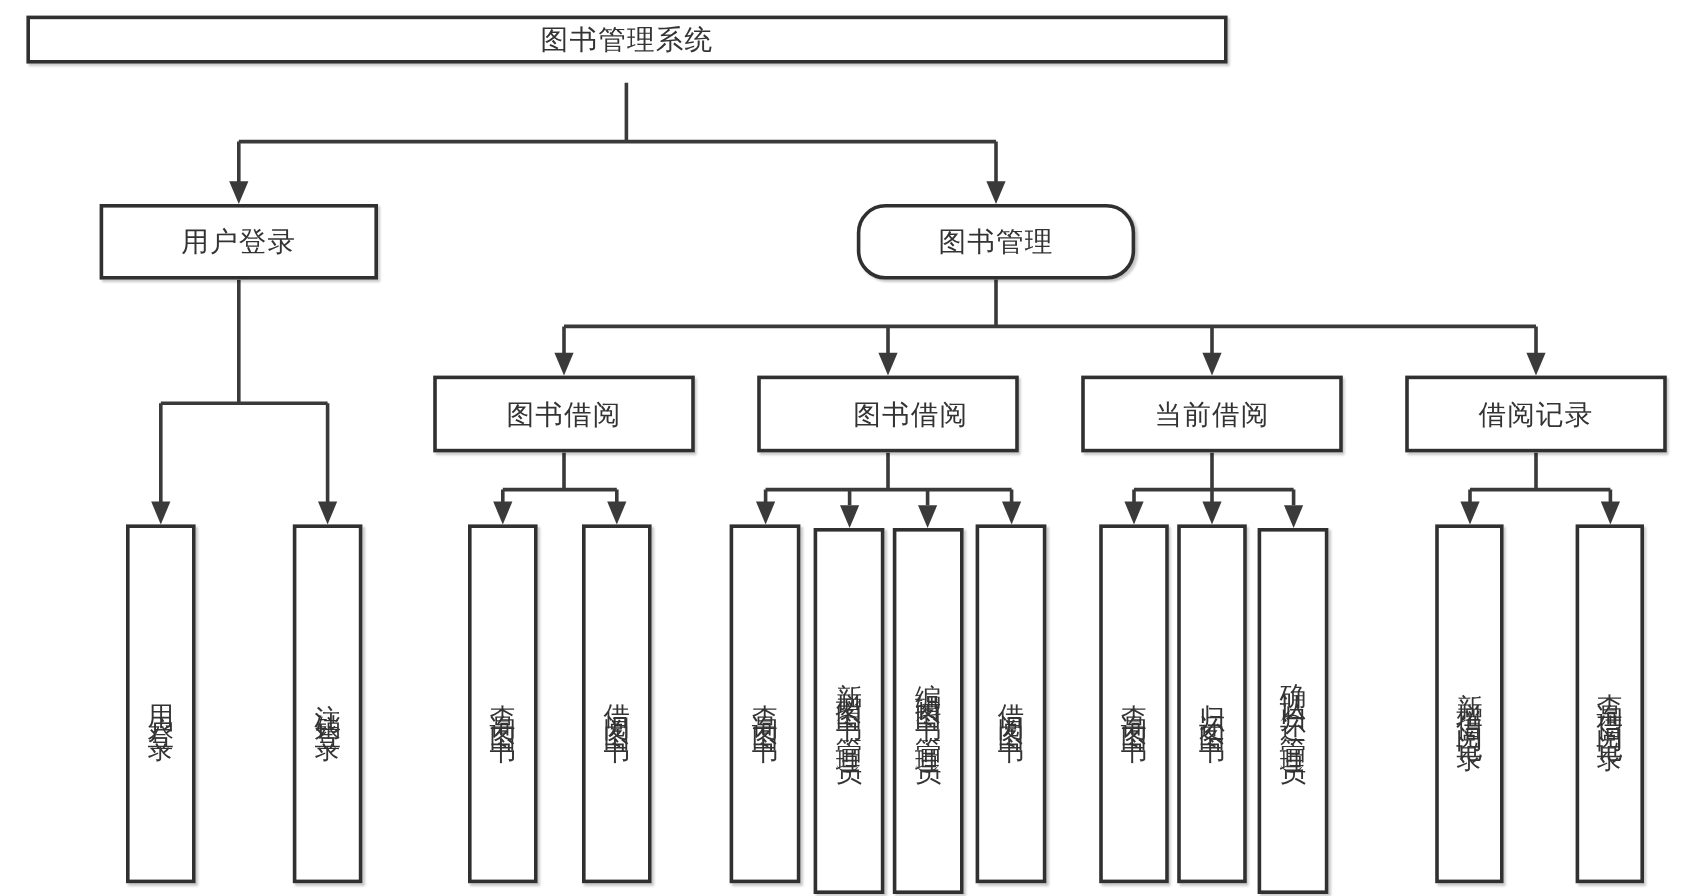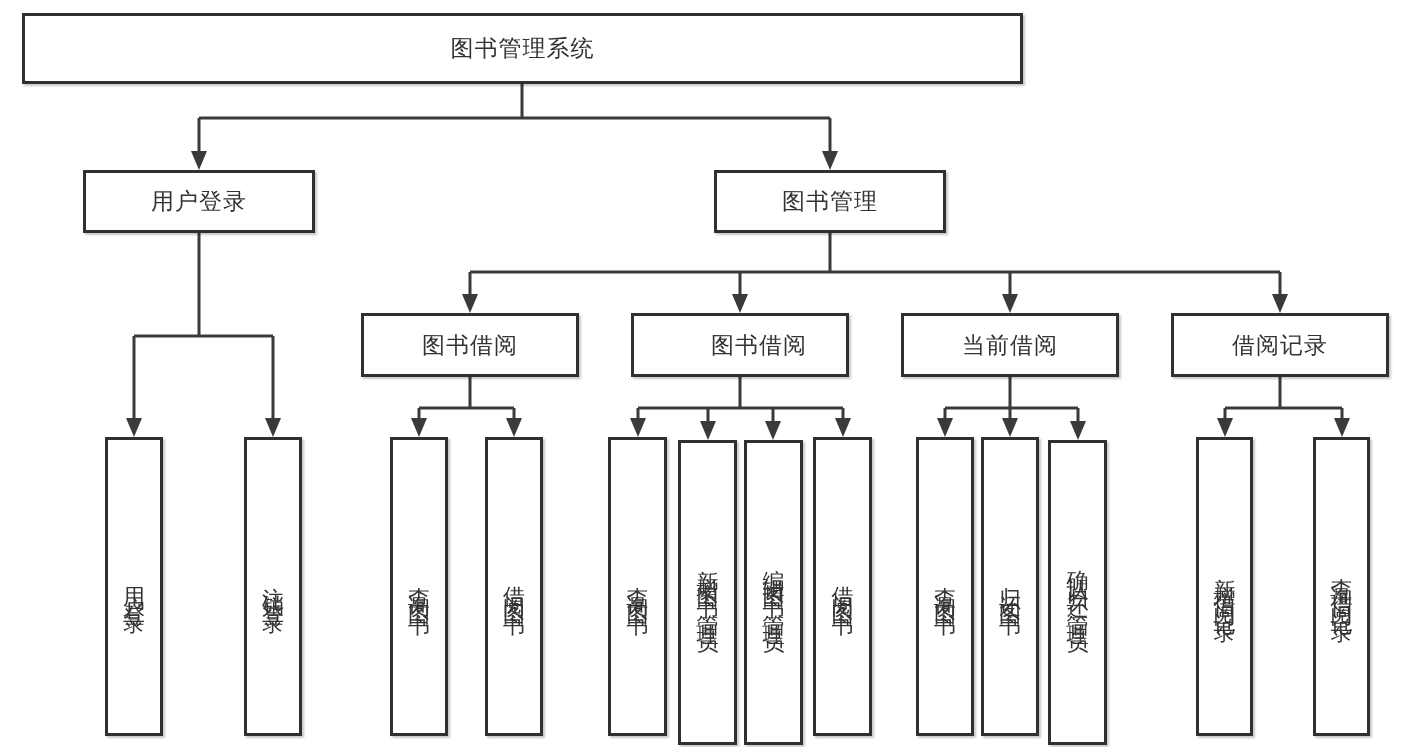--- a/index.html
+++ b/index.html
@@ -101,28 +101,28 @@
       <polygon points="1070,421 1086,421 1078,440"></polygon>
     </g>
 
     <g>
       <path d="M1280 377 V408 M1225 408 H1342 M1225 408 V419 M1342 408 V419"></path>
       <polygon points="1217,418 1233,418 1225,437"></polygon>
       <polygon points="1334,418 1350,418 1342,437"></polygon>
     </g>
   </svg>
 
-  <div class="node hbox" style="left:22px; top:13px; width:1001px; height:71px;">
+  <div class="node hbox" style="left:22px; top:13px; width:1001px; height:40px;">
     <span>图书管理系统</span>
   </div>
 
   <div class="node hbox" style="left:83px; top:170px; width:232px; height:63px;">
     <span>用户登录</span>
   </div>
-  <div class="node hbox" style="left:714px; top:170px; width:232px; height:63px;">
+  <div class="node hbox" style="left:714px; top:170px; width:232px; height:63px;border-radius:24px;">
     <span>图书管理</span>
   </div>
 
   <div class="node hbox" style="left:361px; top:313px; width:218px; height:64px;">
     <span>图书借阅</span>
   </div>
   <div class="node hbox" style="left:631px; top:313px; width:218px; height:64px;padding-left:38px;">
     <span>图书借阅</span>
   </div>
   <div class="node hbox" style="left:901px; top:313px; width:218px; height:64px;align-items:center;">

